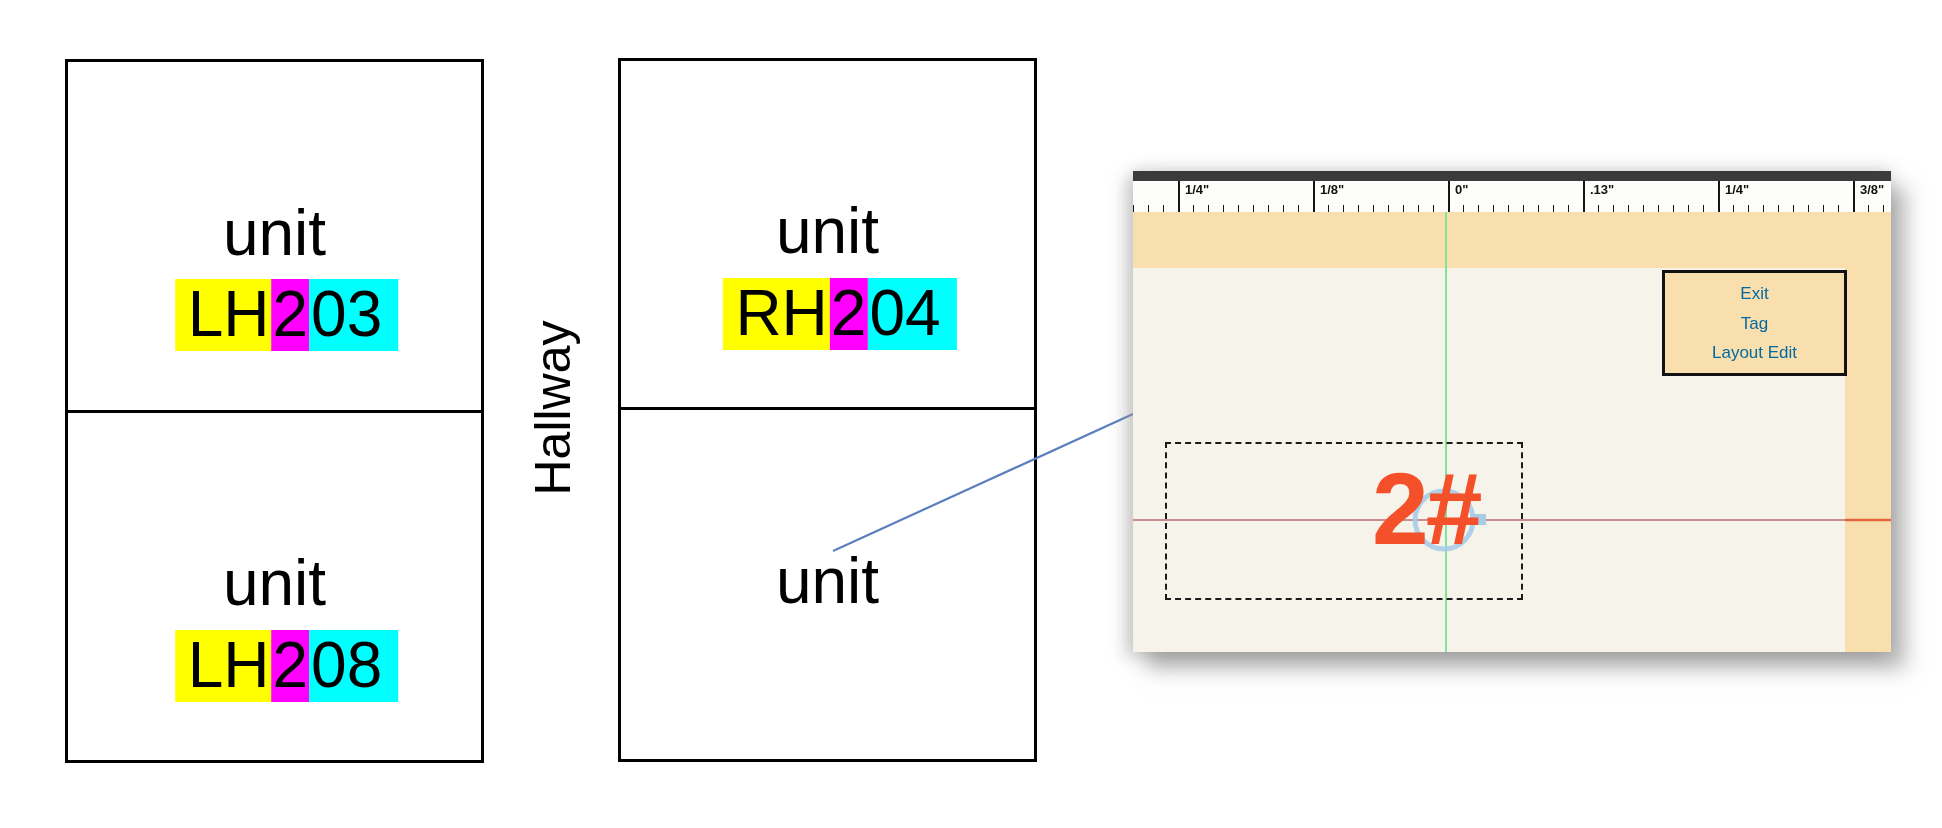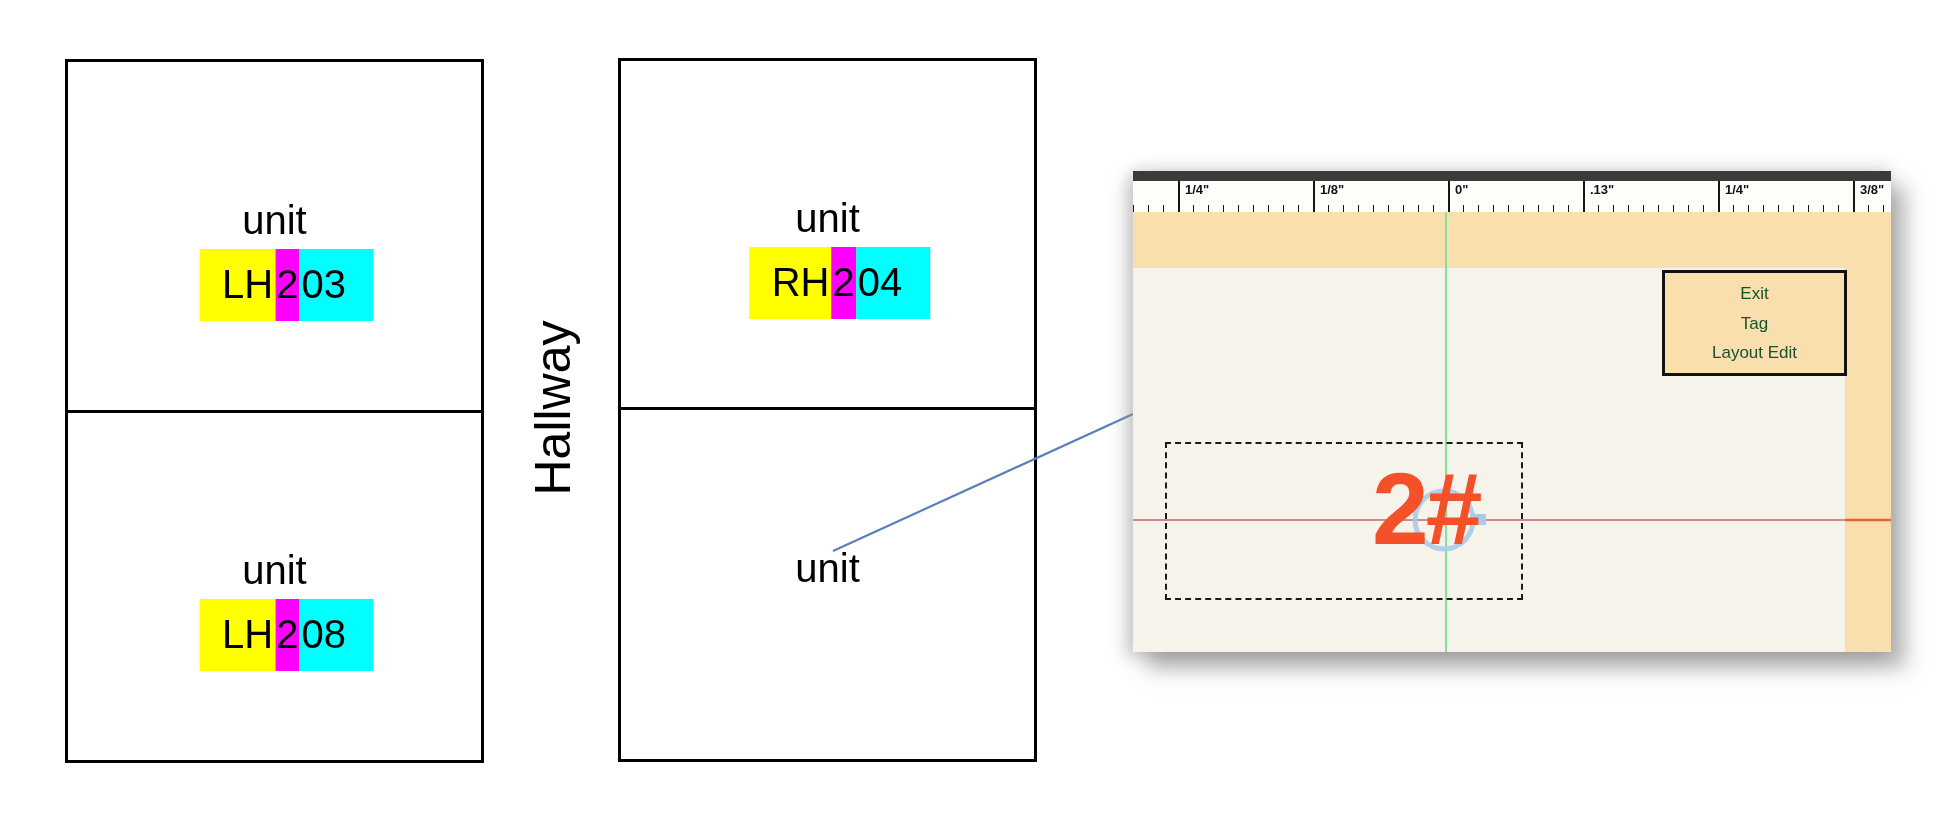--- a/index.html
+++ b/index.html
@@ -12,27 +12,27 @@
   .room{
     position:absolute;border:3px solid #000;box-sizing:border-box;background:#fff;
   }
   .room-lh203{left:65px;top:59px;width:419px;height:354px;}
   .room-lh201{left:65px;top:410px;width:419px;height:353px;}
   .room-rh204{left:618px;top:58px;width:419px;height:352px;}
   .room-rh202{left:618px;top:407px;width:419px;height:355px;background:transparent;}
 
   .unit-label{
     position:absolute;left:50%;top:39%;transform:translateX(-50%);
-    text-align:center;font-size:40px;line-height:1.12;white-space:nowrap;
+    text-align:center;font-size:64px;line-height:1.12;white-space:nowrap;
   }
   .unit-code{display:block;margin-top:6px;}
   .unit-code span{display:inline-block;height:72px;line-height:70px;vertical-align:middle;}
-  .hl-prefix{background:var(--hl-prefix);padding:0 2px 0 23px;margin-left:24px;}
+  .hl-prefix{background:var(--hl-prefix);padding:0 2px 0 13px;margin-left:24px;}
   .hl-digit {background:var(--hl-digit);padding:0 1px;}
-  .hl-suffix{background:var(--hl-suffix);padding:0 28px 0 2px;}
+  .hl-suffix{background:var(--hl-suffix);padding:0 16px 0 2px;}
 
   .hallway-label{
     position:absolute;left:553px;top:408px;
     transform:translate(-50%,-50%) rotate(-90deg);
     font-size:50px;white-space:nowrap;
   }
 
   .connector{position:absolute;left:0;top:0;width:1942px;height:828px;pointer-events:none;}
 
   
@@ -63,21 +63,21 @@
   }
   .tag-text{
     position:absolute;left:239px;top:287px;
     font-size:102px;font-weight:bold;line-height:1;letter-spacing:-3px;
     color:var(--tag);
   }
   .menu-box{
     position:absolute;left:529px;top:99px;width:185px;height:106px;
     background:var(--band);border:3px solid #121212;box-sizing:border-box;
     display:flex;flex-direction:column;justify-content:space-evenly;align-items:center;
-    font-size:17px;color:#14532d;
+    font-size:17px;color:#0369a1;
   }
   .menu-item{cursor:default;line-height:1;}
 </style>
 </head>
 <body>
 
 <div class="stage">
 
   <div class="room room-lh203">
     <div class="unit-label">

